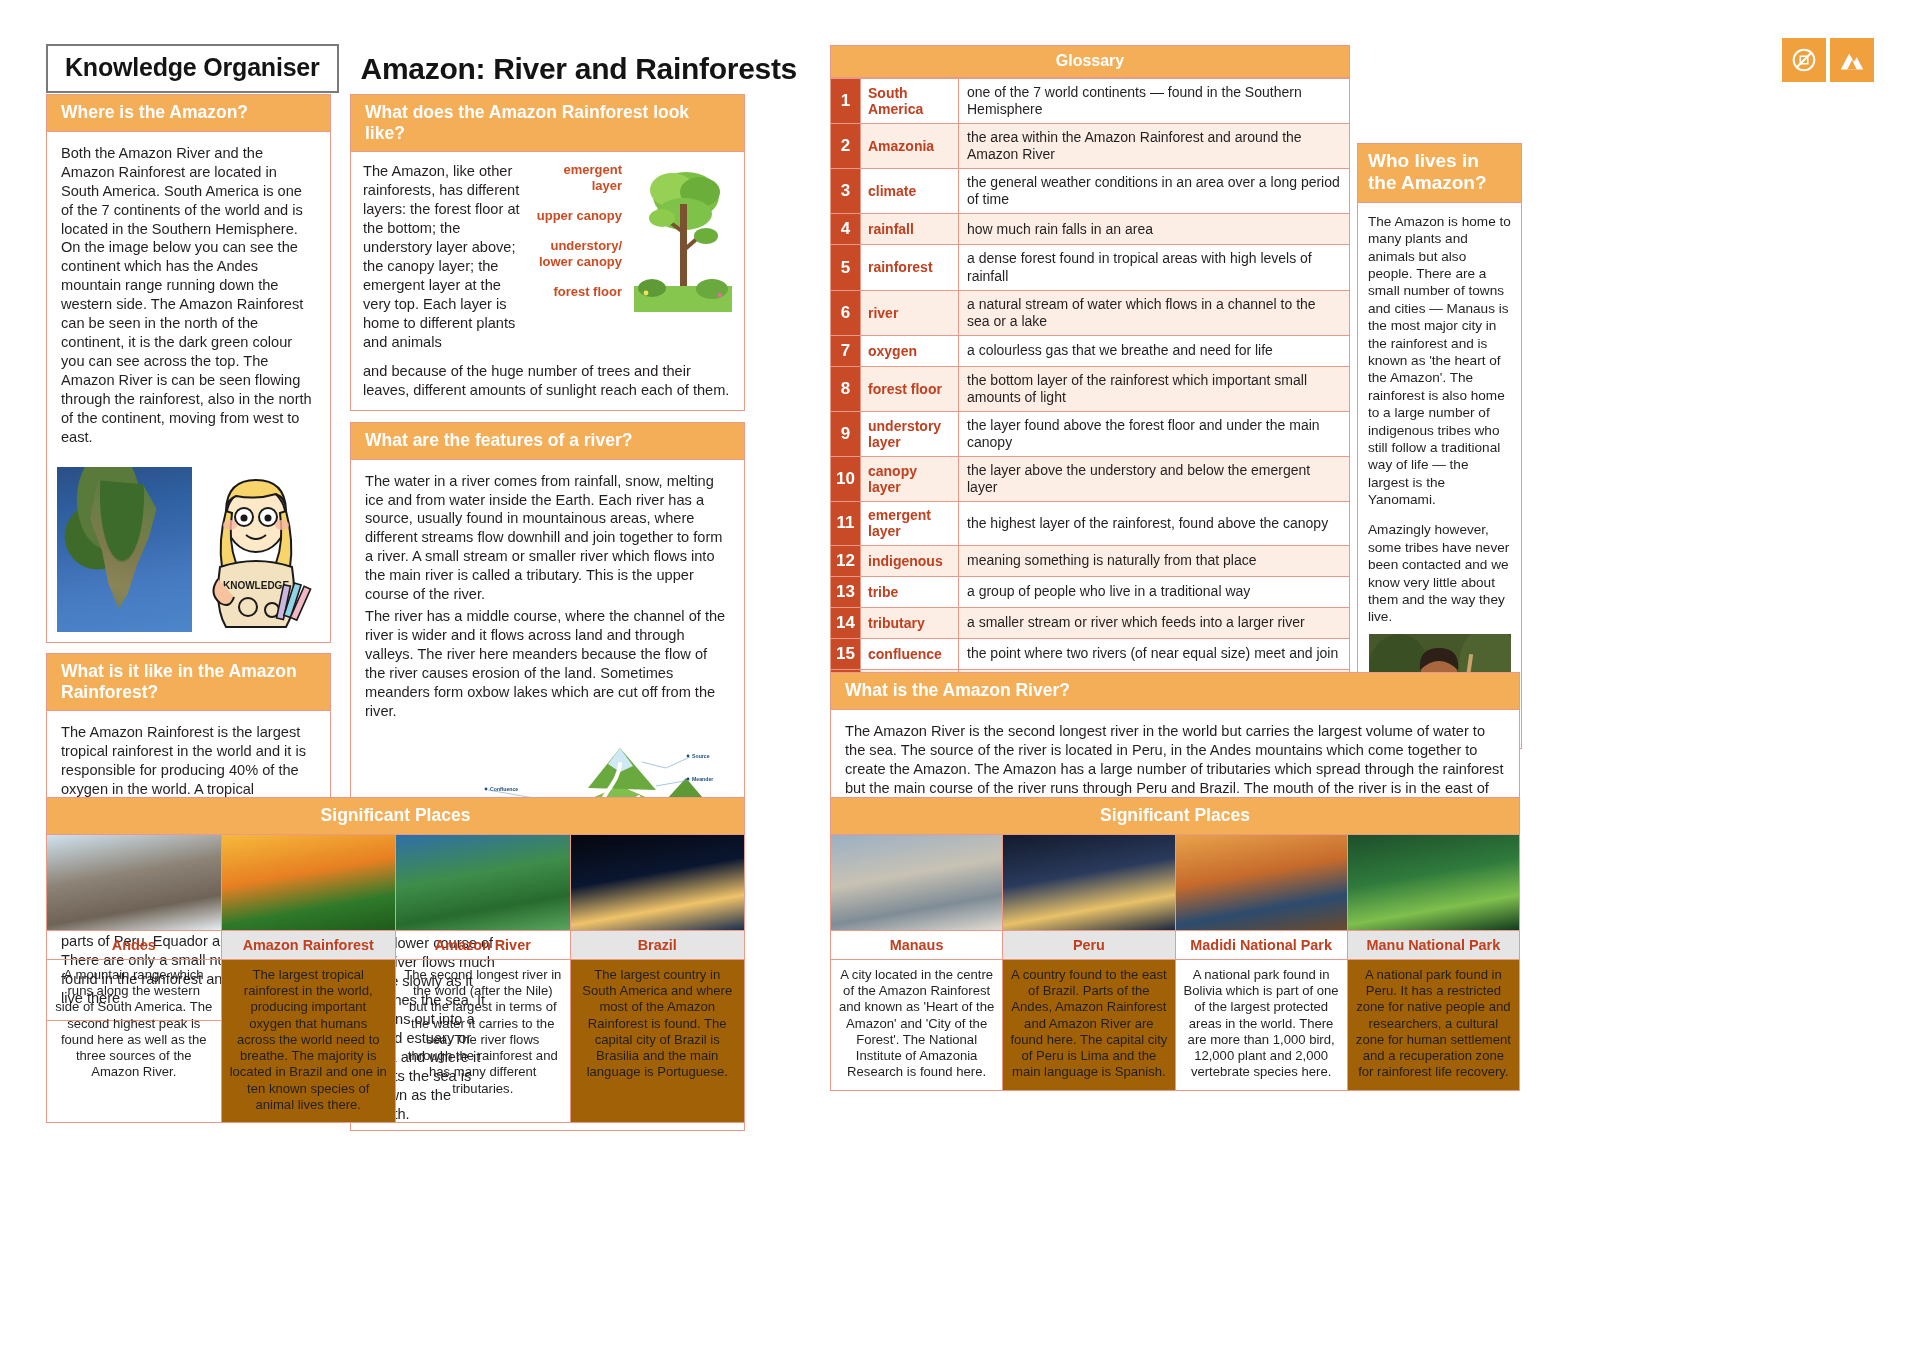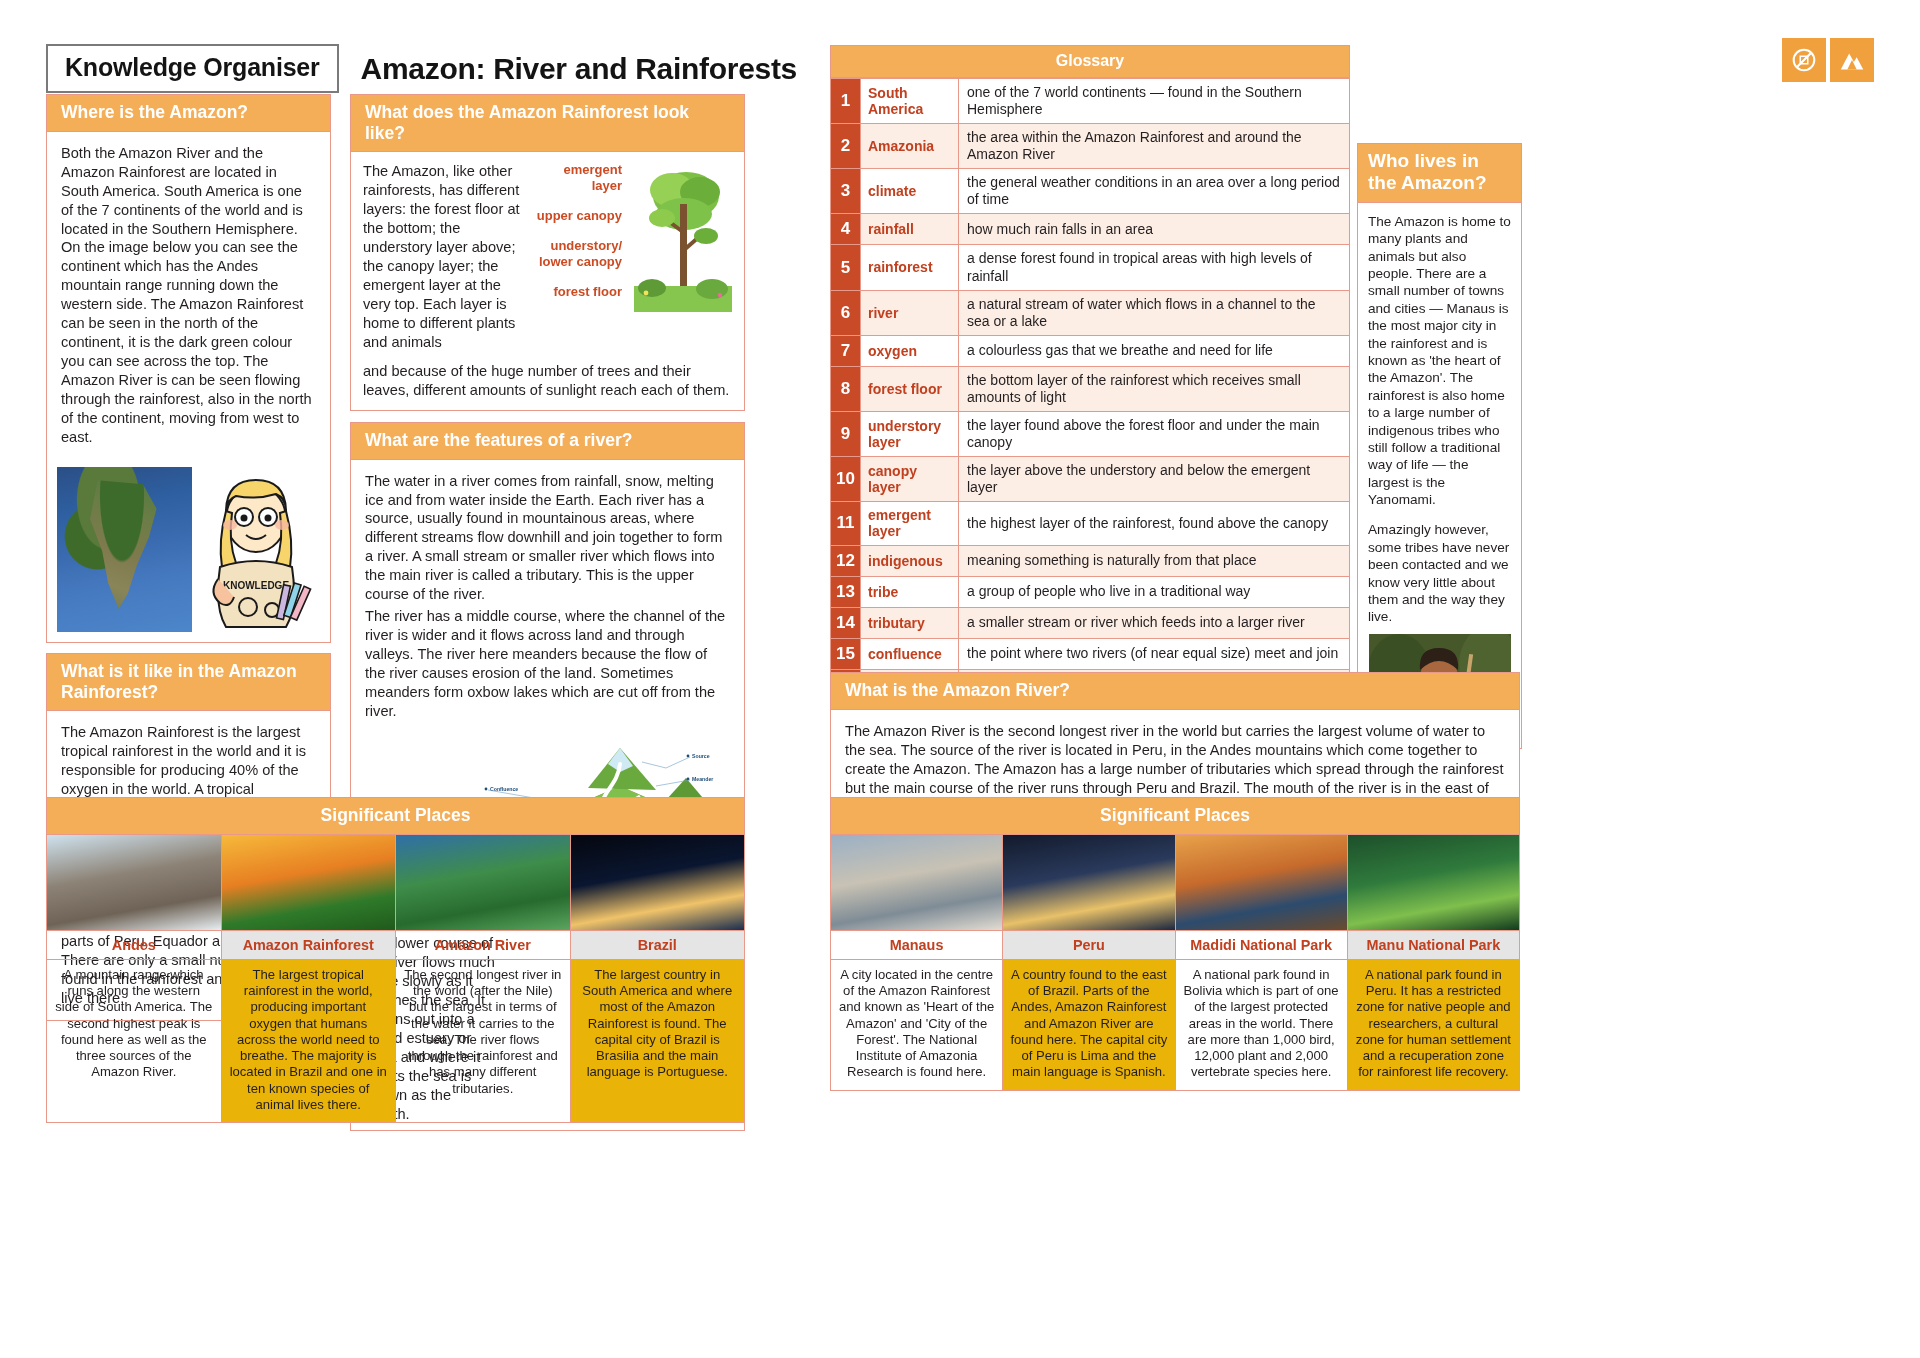--- a/index.html
+++ b/index.html
@@ -116,21 +116,21 @@
   .sig-grid { display: flex; border: 1.5px solid #e8998a; border-top: none; }
   .sig-cell { flex: 1 1 0; border-right: 1.5px solid #e8998a; display: flex; flex-direction: column; }
   .sig-cell:last-child { border-right: none; }
   .sig-img { height: 95px; width: 100%; }
   .sig-name {
     text-align: center; font-weight: bold; font-size: 14.4px; color: #c0401f;
     padding: 6px 3px; border-top: 1.5px solid #e8998a; border-bottom: 1.5px solid #e8998a;
   }
   .sig-cell.alt .sig-name { background: #e5e5e5; }
   .sig-desc { text-align: center; font-size: 13.1px; line-height: 1.24; padding: 7px 7px 9px 7px; flex: 1; }
-  .sig-cell.alt .sig-desc { background: #eab308; }
+  .sig-cell.alt .sig-desc { background: #a16207; }
 </style>
 </head>
 <body>
 
 <div class="page">
 
   <div class="header">
     <div class="ko-badge">Knowledge Organiser</div>
     <div class="main-title">Amazon: River and Rainforests</div>
   </div>
@@ -338,21 +338,21 @@
             <td class="g-def">a natural stream of water which flows in a channel to the sea or a lake</td>
           </tr>
           <tr>
             <td class="g-num">7</td>
             <td class="g-term">oxygen</td>
             <td class="g-def">a colourless gas that we breathe and need for life</td>
           </tr>
           <tr class="alt">
             <td class="g-num">8</td>
             <td class="g-term">forest floor</td>
-            <td class="g-def">the bottom layer of the rainforest which receives small amounts of light</td>
+            <td class="g-def">the bottom layer of the rainforest which important small amounts of light</td>
           </tr>
           <tr>
             <td class="g-num">9</td>
             <td class="g-term">understory layer</td>
             <td class="g-def">the layer found above the forest floor and under the main canopy</td>
           </tr>
           <tr class="alt">
             <td class="g-num">10</td>
             <td class="g-term">canopy layer</td>
             <td class="g-def">the layer above the understory and below the emergent layer</td>

